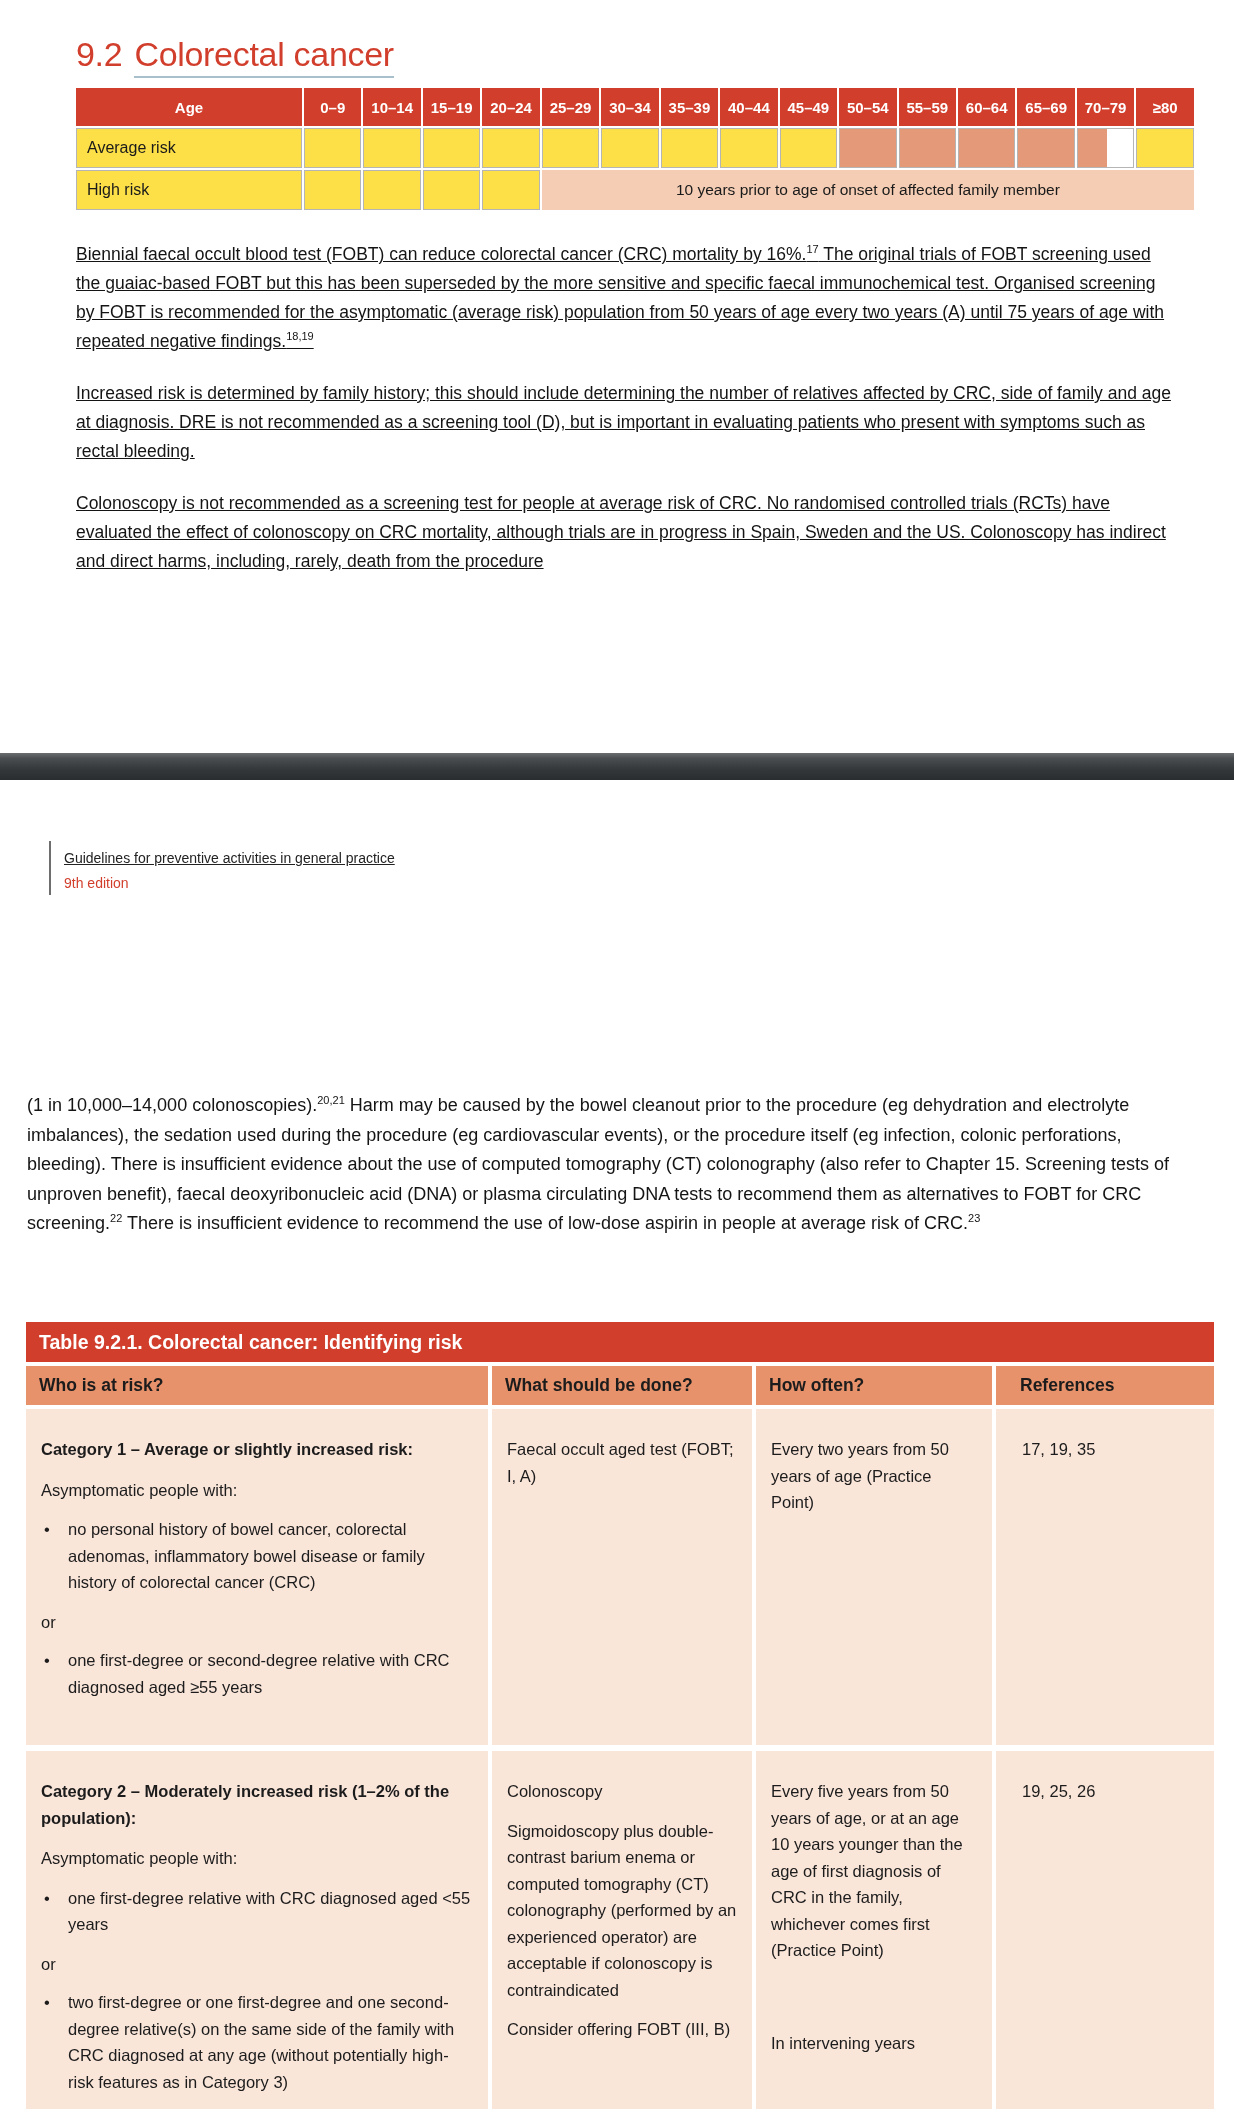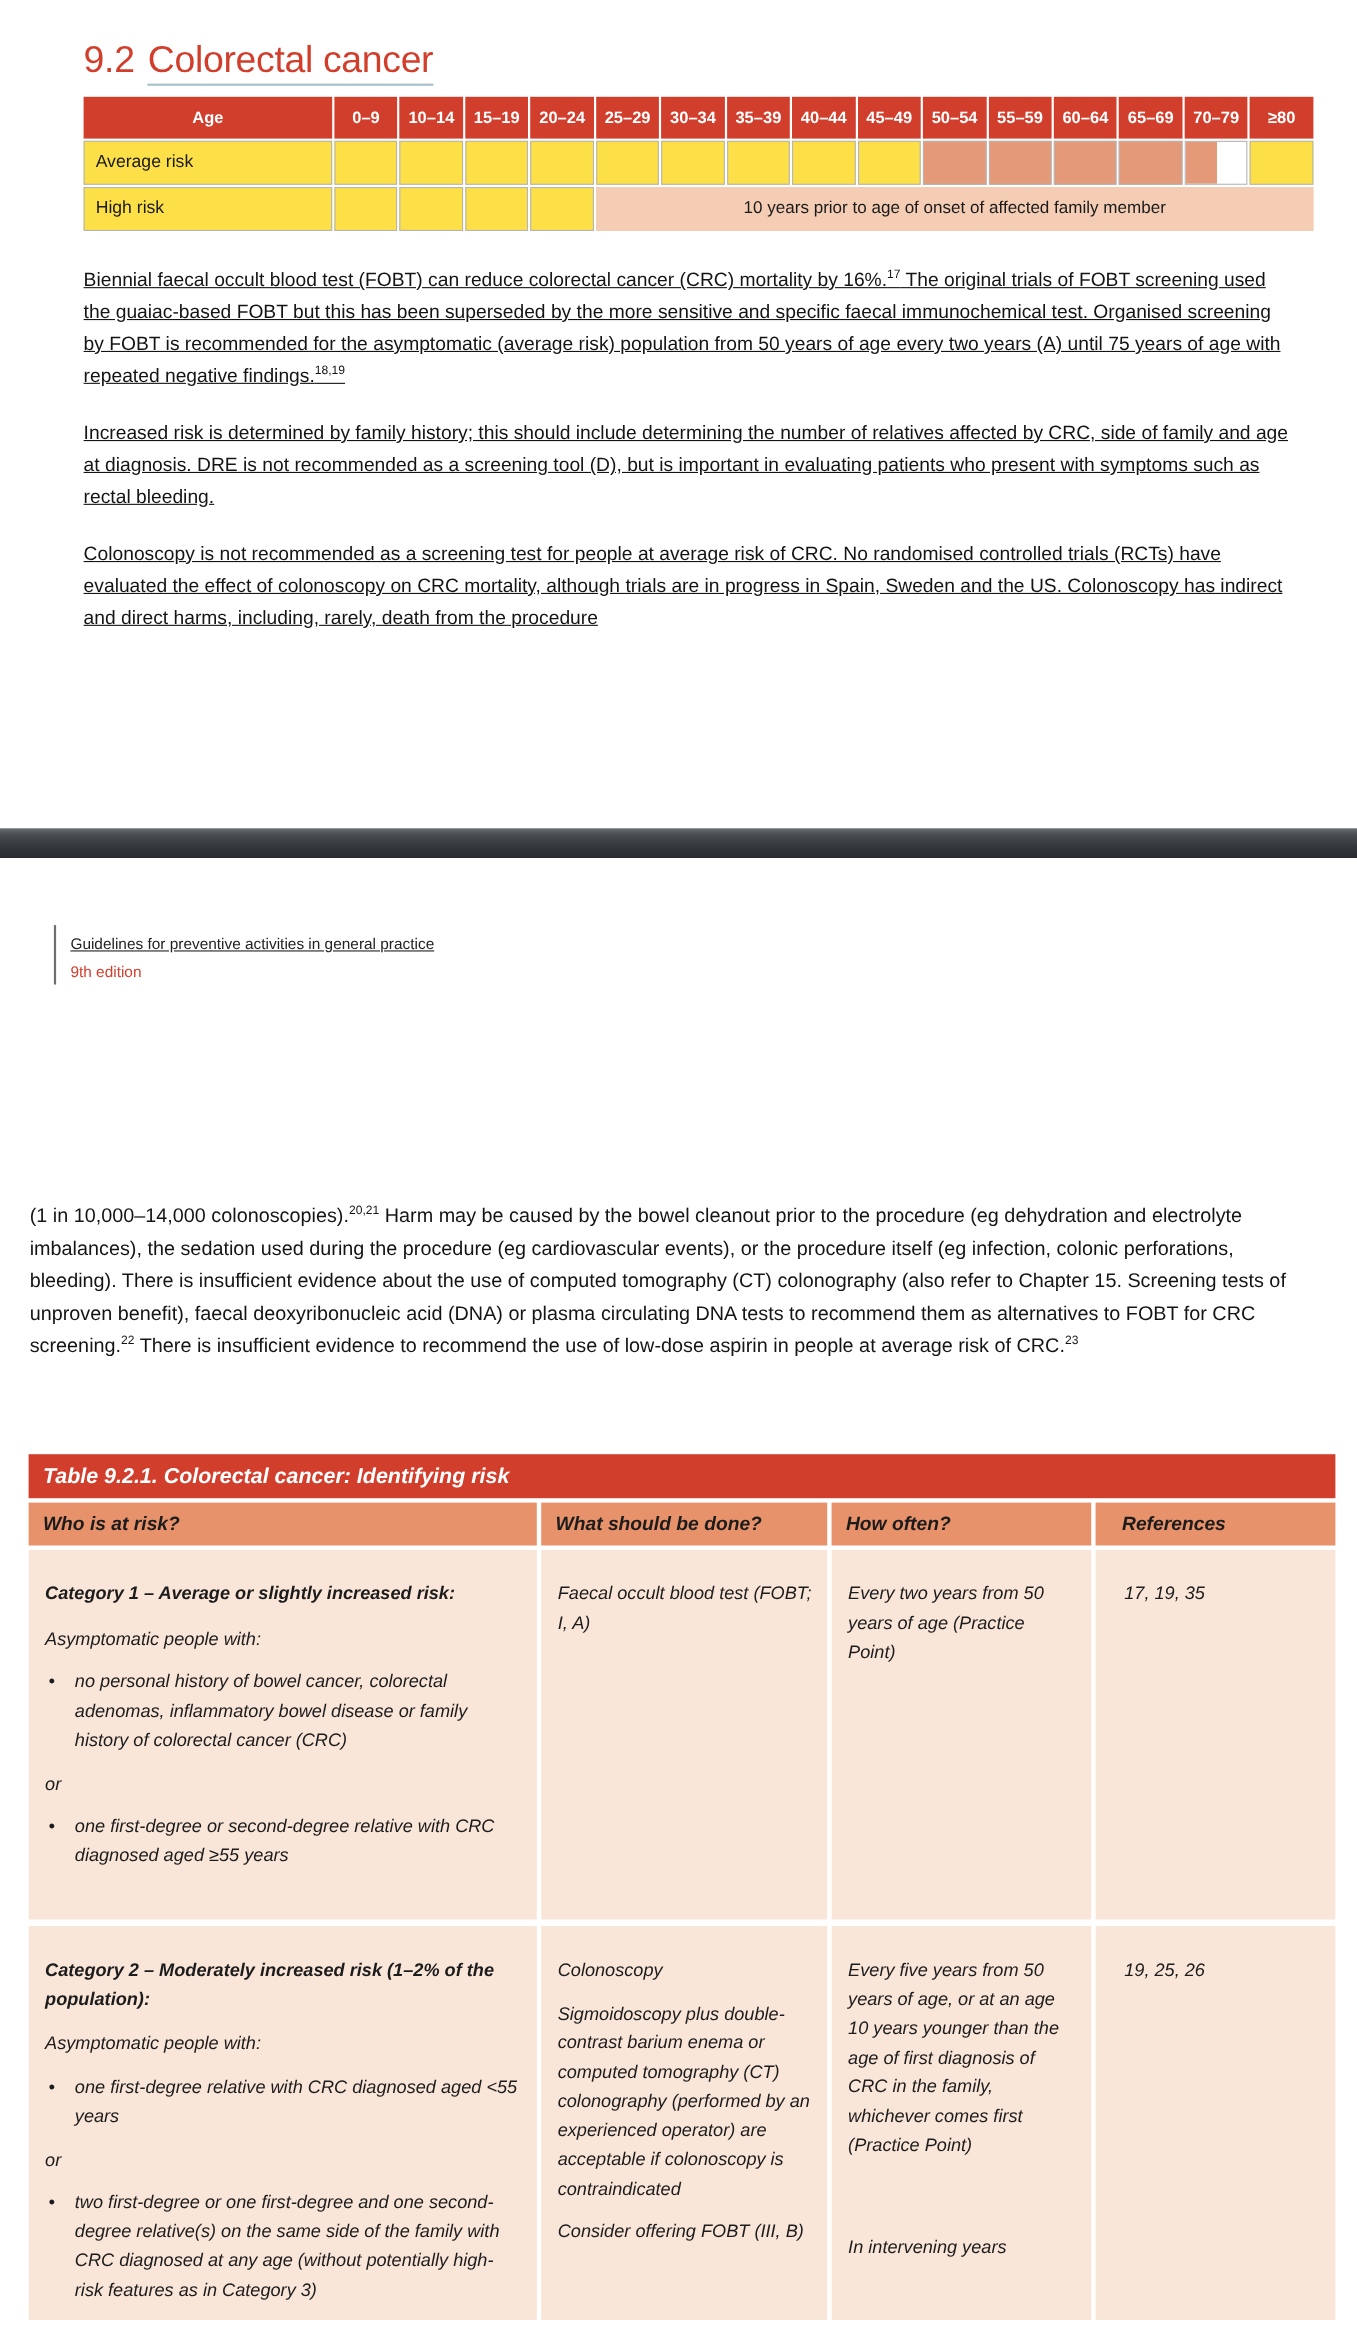--- a/index.html
+++ b/index.html
@@ -61,21 +61,21 @@
   #page2-header{position:absolute; top:841px; left:49px; display:flex;}
   #page2-header .rule{width:2px; height:54px; background:#6e6e6e; margin-right:13px;}
   #page2-header .hdr-line1{font-size:14px; color:#222222; padding-top:9px;text-decoration:underline;}
   #page2-header .hdr-line2{font-size:14px; color:#d23e2c; margin-top:9px;}
 
   
   #page2-text{position:absolute; top:1091px; left:27px; width:1162px;}
   #page2-text p{margin:0; font-size:18px; line-height:29.5px; color:#141414;}
 
   
-  #risk-table{position:absolute; top:1322px; left:26px; width:1188px;font-style:italic;}
+  #risk-table{position:absolute; top:1322px; left:26px; width:1188px;}
   .rt-title{
     background:#d23e2c; color:#ffffff; font-weight:bold;
     font-size:19.5px; height:40px; line-height:40px; padding-left:13px;
   }
   .rt-grid{
     display:grid; grid-template-columns:462px 260px 236px 1fr;
     gap:4px; margin-top:4px;
   }
   .rt-head > div{
     background:#e8926b; font-weight:bold; font-size:17.5px;
@@ -194,21 +194,21 @@
       <p class="cell-p">Asymptomatic people with:</p>
       <div class="bullet">
           <span class="b-text">no personal history of bowel cancer, colorectal adenomas, inflammatory bowel disease or family history of colorectal cancer (CRC)</span>
         </div>
       <p class="or-line">or</p>
       <div class="bullet">
           <span class="b-text">one first-degree or second-degree relative with CRC diagnosed aged ≥55 years</span>
         </div>
     </div>
     <div>
-      <p class="cell-p last">Faecal occult blood test (FOBT; I, A)</p>
+      <p class="cell-p last">Faecal occult aged test (FOBT; I, A)</p>
     </div>
     <div>
       <p class="cell-p last">Every two years from 50 years of age (Practice Point)</p>
     </div>
     <div class="refs-cell">17, 19, 35</div>
   </div>
 
   <div class="rt-grid rt-row row2">
     <div>
       <p class="cat-heading">Category 2 – Moderately increased risk (1–2% of the population):</p>

